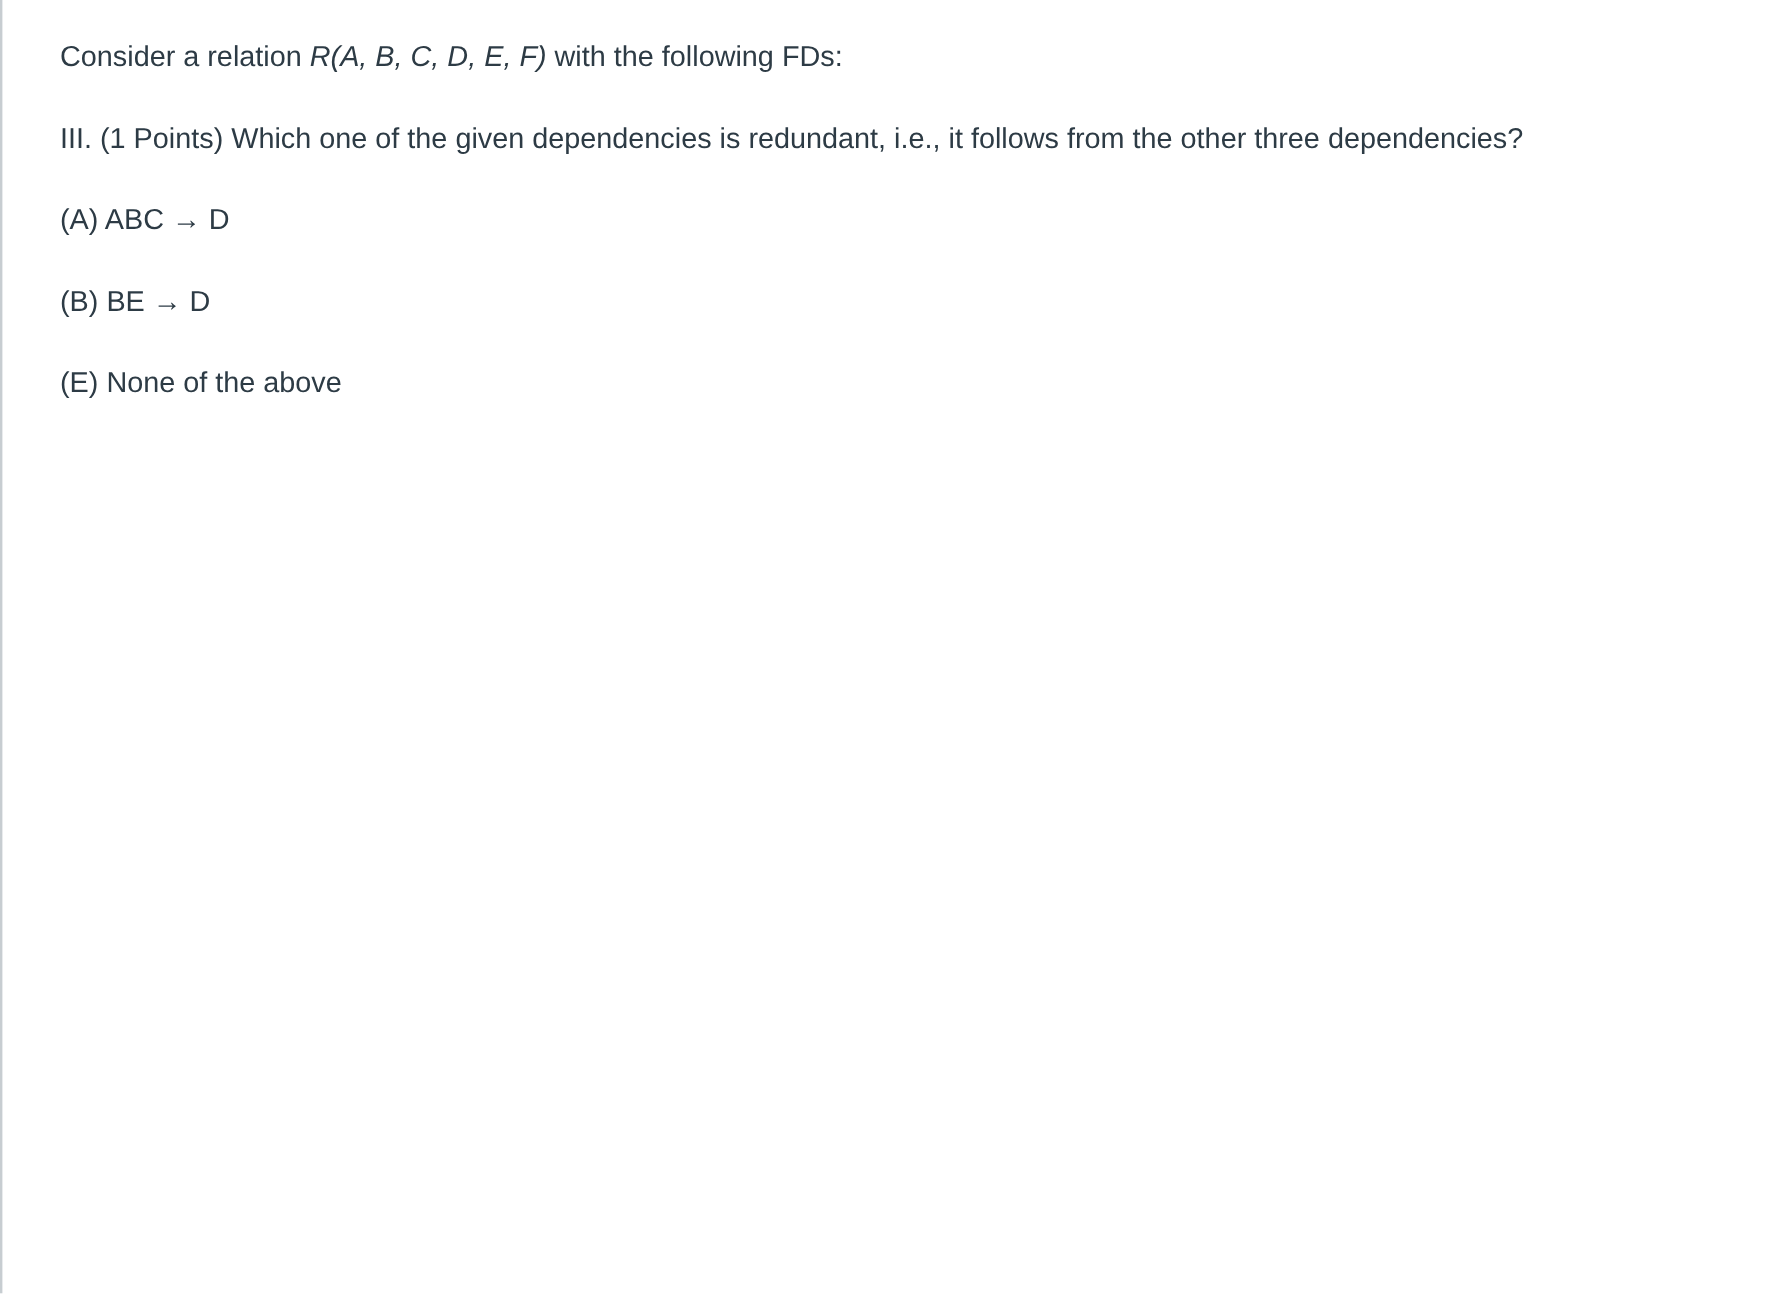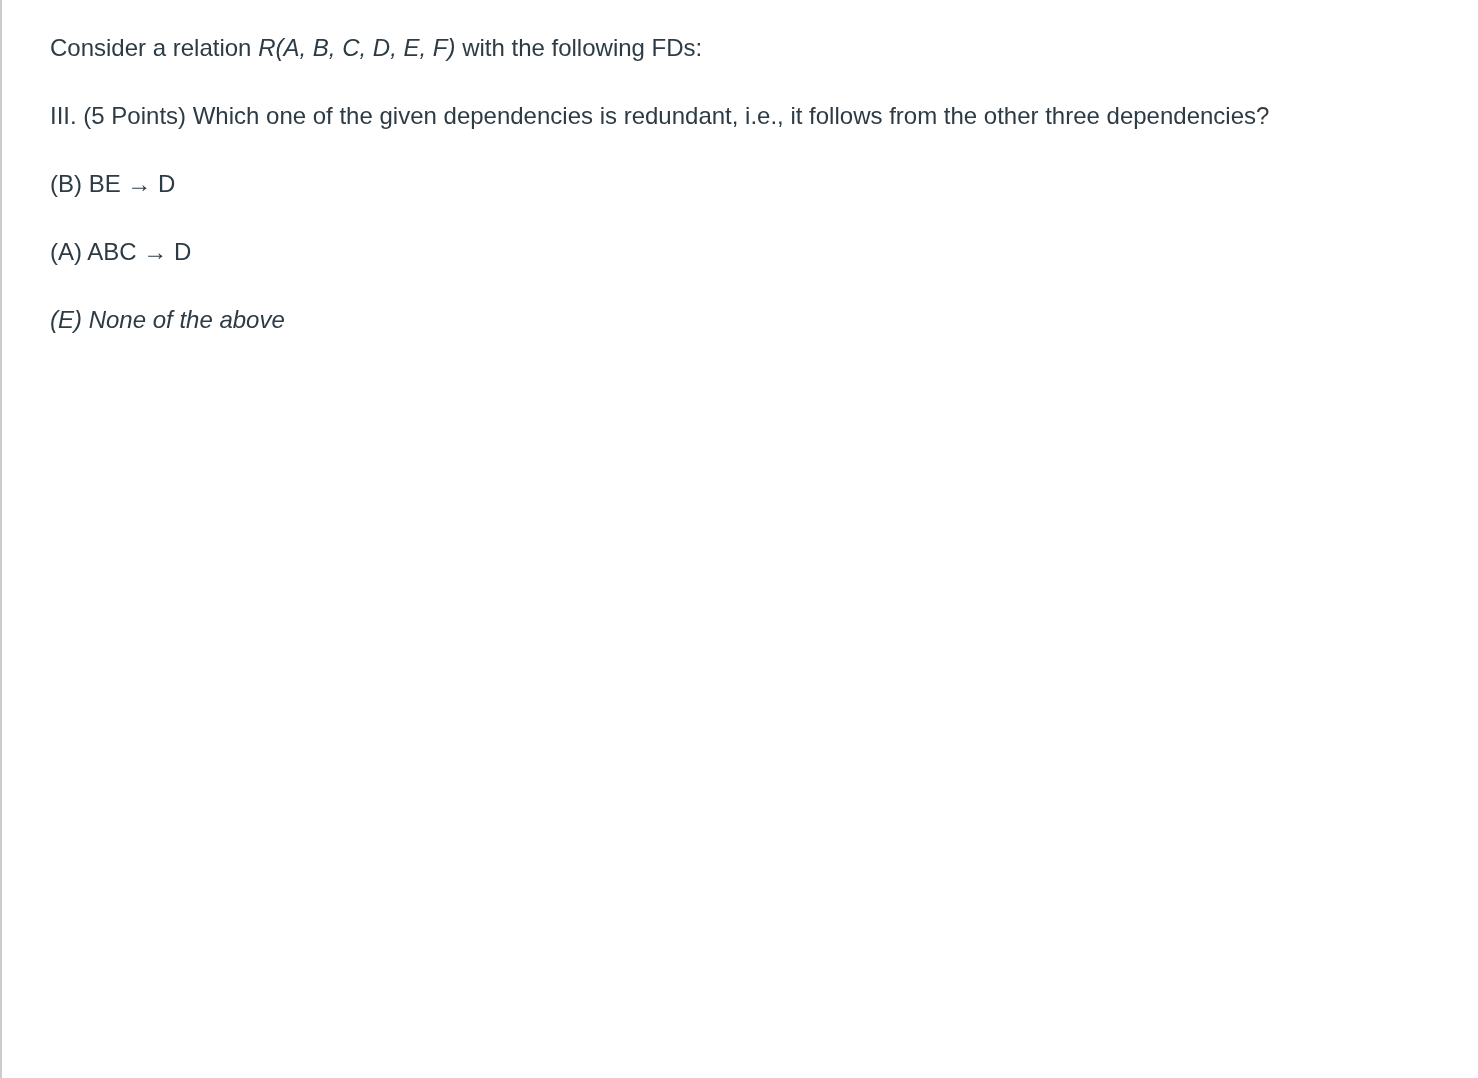--- a/index.html
+++ b/index.html
@@ -36,19 +36,19 @@
 
 <div class="content">
 
   <p>
     <span>Consider a relation </span><span class="italic">R(A, B, C, D, E, F)</span><span> with the following FDs:</span>
   </p>
 
 
 
 
-  <p>III. (5 Points) Which one of the given dependencies is redundant, i.e., it follows from the other three dependencies?</p>
+  <p>III. (1 Points) Which one of the given dependencies is redundant, i.e., it follows from the other three dependencies?</p>
 
+  <p>(A)  ABC → D</p>
   <p>(B)  BE → D</p>
-  <p>(A)  ABC → D</p>
-  <p style="margin-bottom:0;font-style:italic;">(E)  None of the above</p>
+  <p style="margin-bottom:0;">(E)  None of the above</p>
 
 </div>
 
 </body></html>

